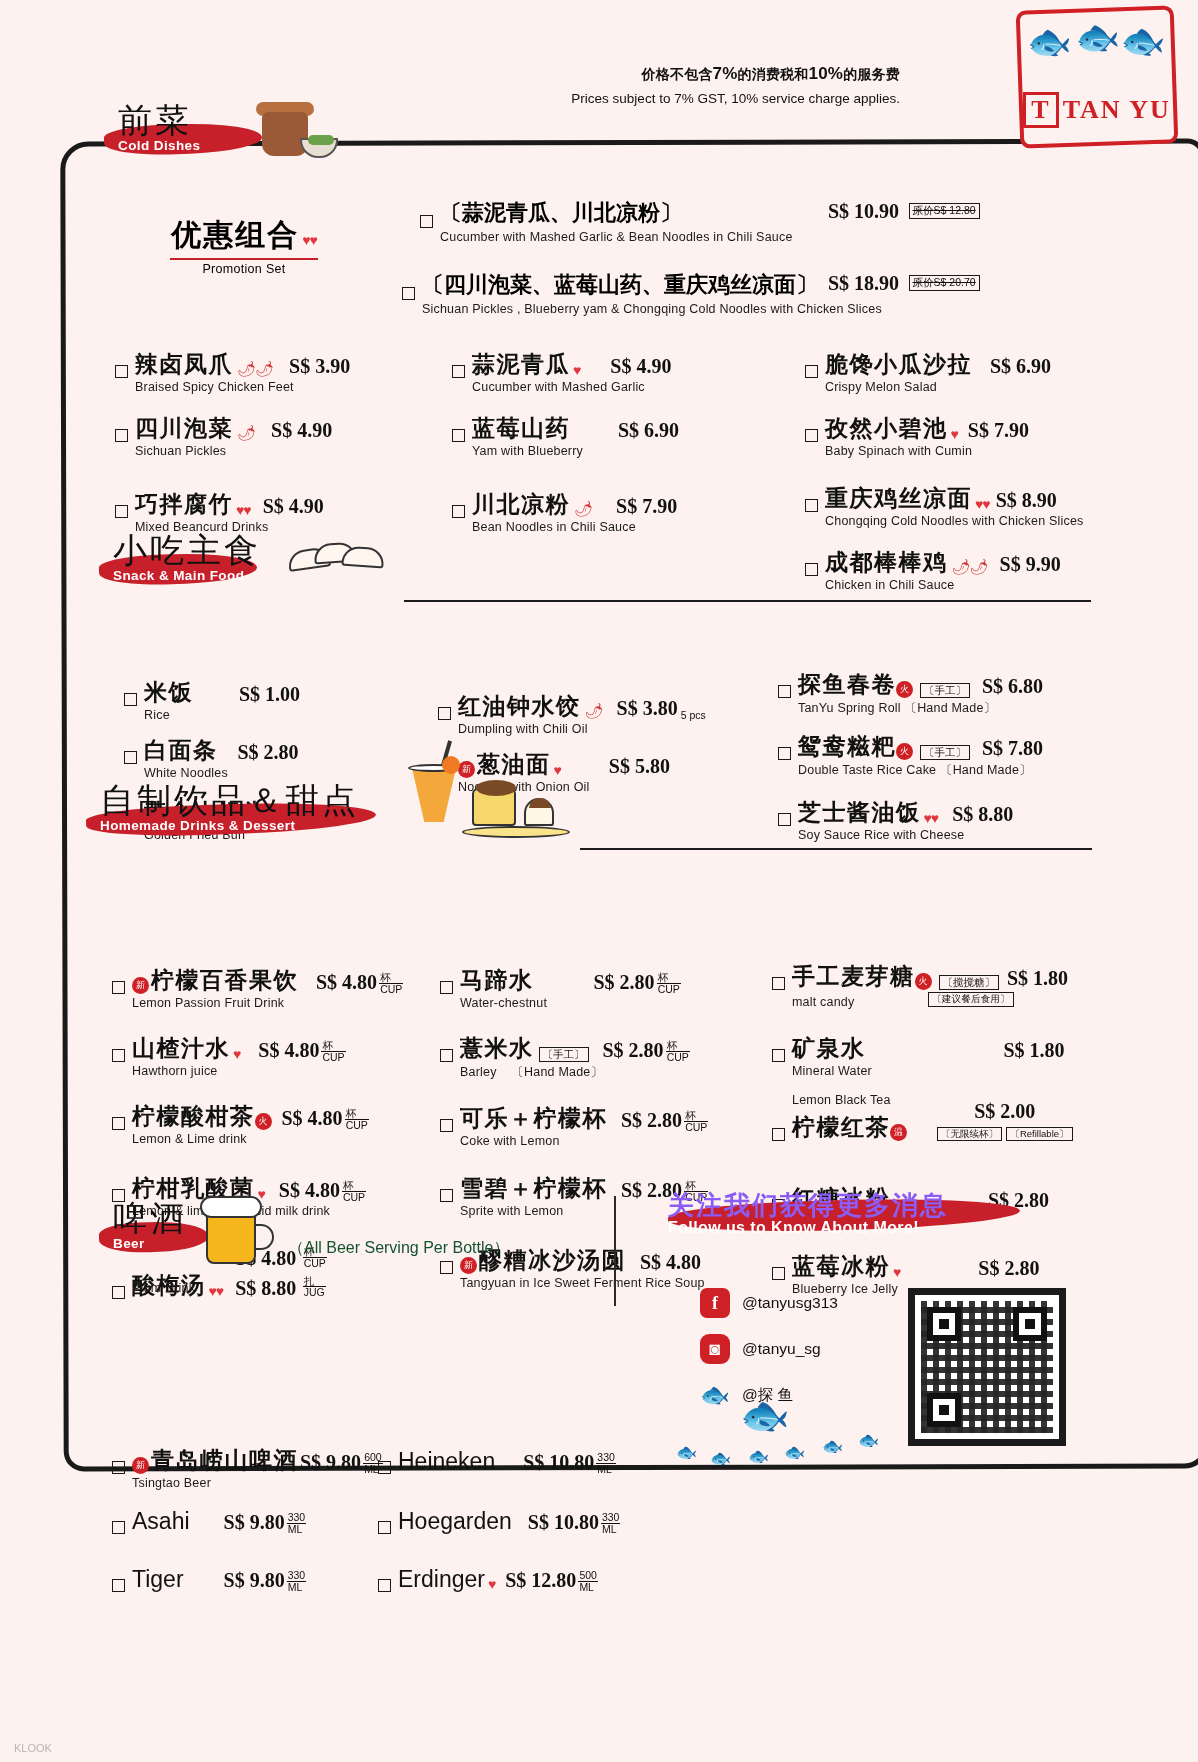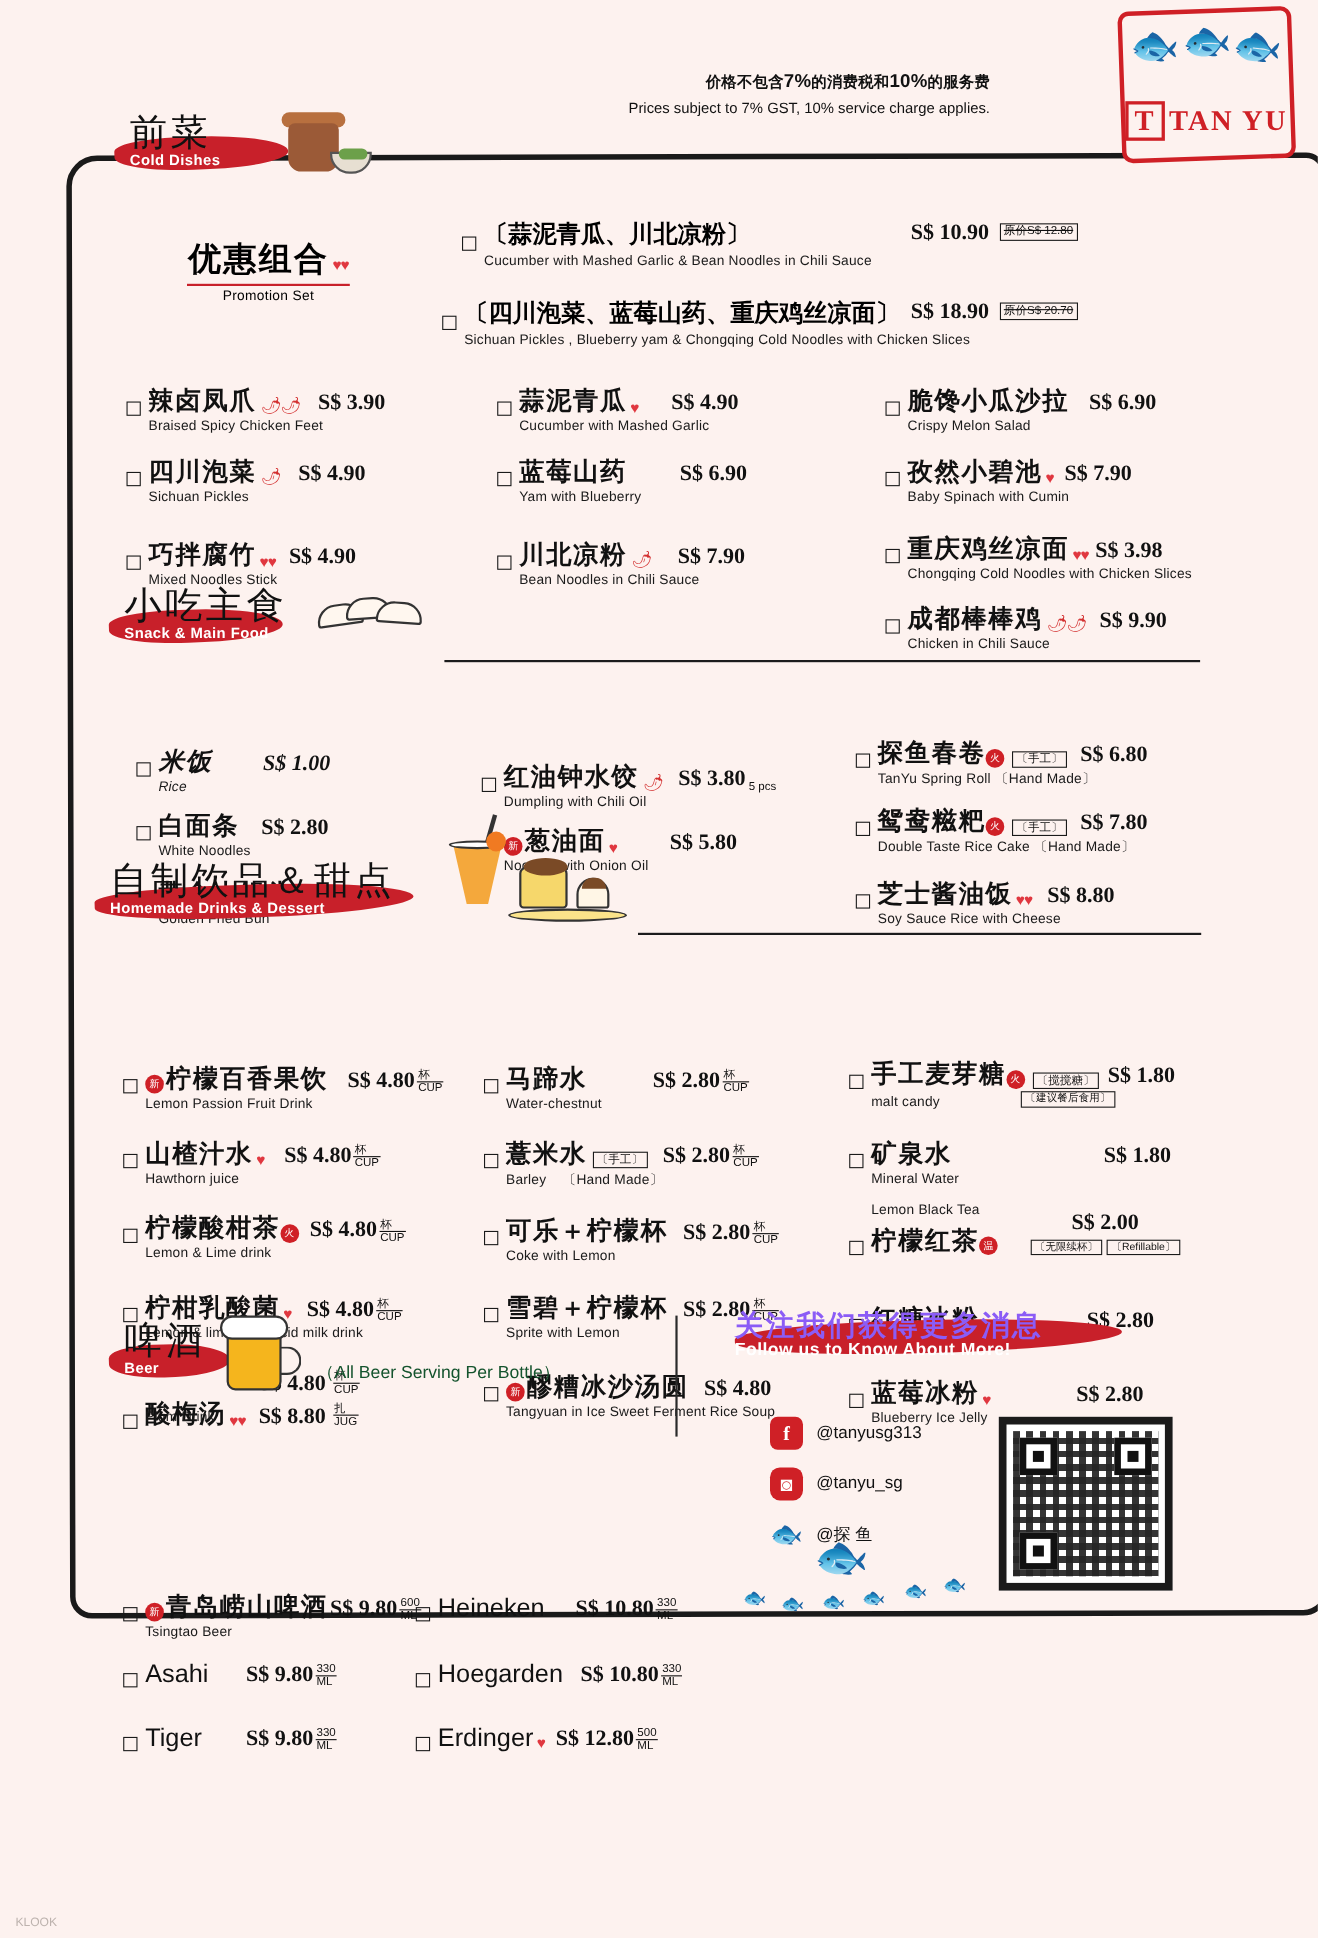--- a/index.html
+++ b/index.html
@@ -415,21 +415,21 @@
     </div>
     <div class="nm-en">Sichuan Pickles</div>
   </div>
   <div class="item" style="left:115px; top:492px;">
     <div class="row1">
       <span class="cb"></span>
       <span class="nm-cn">巧拌腐竹</span>
       <span class="heart">♥♥</span>
       <span class="price" style="margin-left:12px">S$ 4.90</span>
     </div>
-    <div class="nm-en">Mixed Noodles Stick</div>
+    <div class="nm-en">Mixed Beancurd Drinks</div>
   </div>
 
   <div class="item" style="left:452px; top:352px;">
     <div class="row1">
       <span class="cb"></span>
       <span class="nm-cn">蒜泥青瓜</span>
       <span class="heart">♥</span>
       <span class="price" style="margin-left:30px">S$ 4.90</span>
     </div>
     <div class="nm-en">Cucumber  with Mashed Garlic</div>
@@ -467,21 +467,21 @@
       <span class="heart">♥</span>
       <span class="price" style="margin-left:10px">S$ 7.90</span>
     </div>
     <div class="nm-en">Baby Spinach with Cumin</div>
   </div>
   <div class="item" style="left:805px; top:486px;">
     <div class="row1">
       <span class="cb"></span>
       <span class="nm-cn">重庆鸡丝凉面</span>
       <span class="heart">♥♥</span>
-      <span class="price" style="margin-left:6px">S$ 3.98</span>
+      <span class="price" style="margin-left:6px">S$ 8.90</span>
     </div>
     <div class="nm-en">Chongqing Cold Noodles with Chicken Slices</div>
   </div>
   <div class="item" style="left:805px; top:550px;">
     <div class="row1">
       <span class="cb"></span>
       <span class="nm-cn">成都棒棒鸡</span>
       <span class="chili">🌶🌶</span>
       <span class="price" style="margin-left:12px">S$ 9.90</span>
     </div>
@@ -493,21 +493,21 @@
     <div class="sec-cn">小吃主食</div>
     <div class="sec-en">Snack &amp; Main Food</div>
   </div>
   <div class="ill dump">
       <span></span>
       <span></span>
       <span></span>
     </div>
   <div class="sec-rule" style="left:404px; top:600px; width:687px;"></div>
 
-  <div class="item" style="left:124px; top:680px;font-style:italic;">
+  <div class="item" style="left:124px; top:680px;">
     <div class="row1">
       <span class="cb"></span>
       <span class="nm-cn">米饭</span>
       <span class="price" style="margin-left:46px">S$ 1.00</span>
     </div>
     <div class="nm-en">Rice</div>
   </div>
   <div class="item" style="left:124px; top:738px;">
     <div class="row1">
       <span class="cb"></span>

